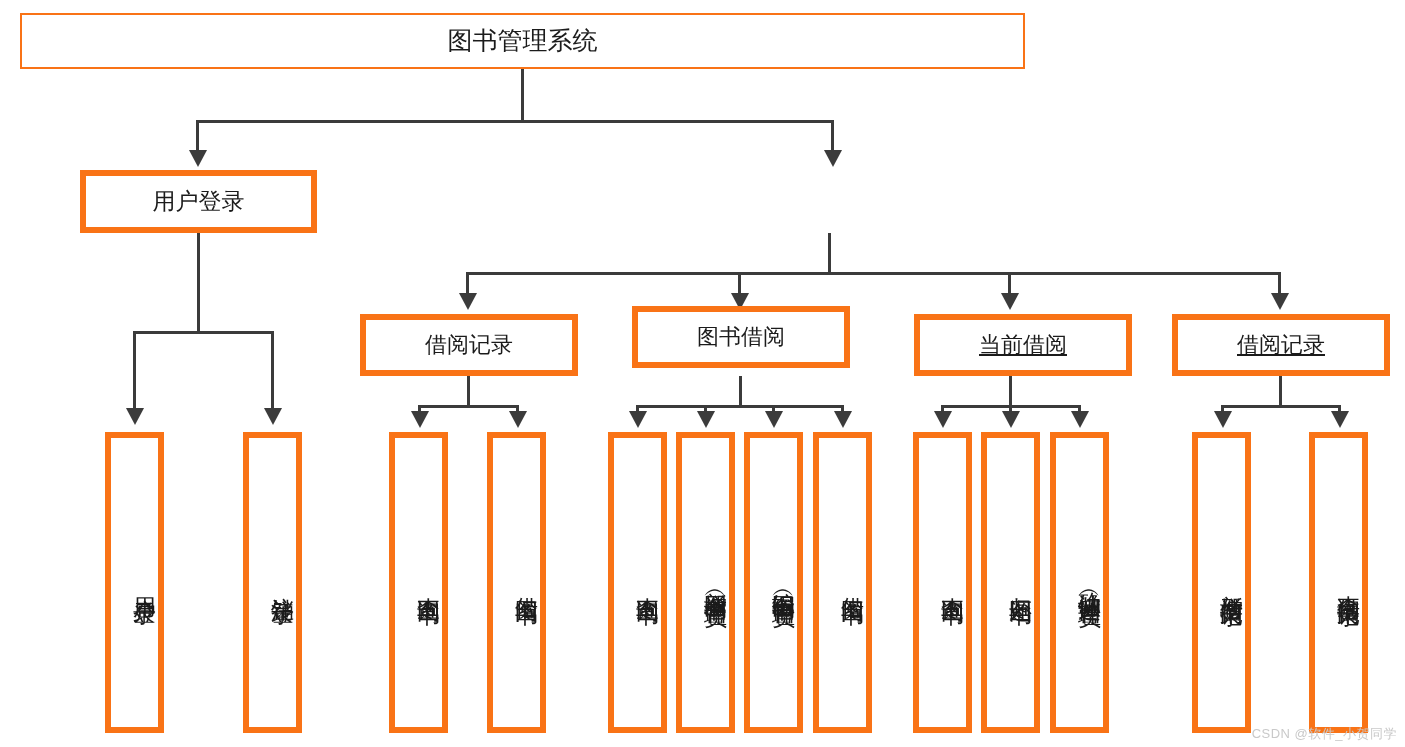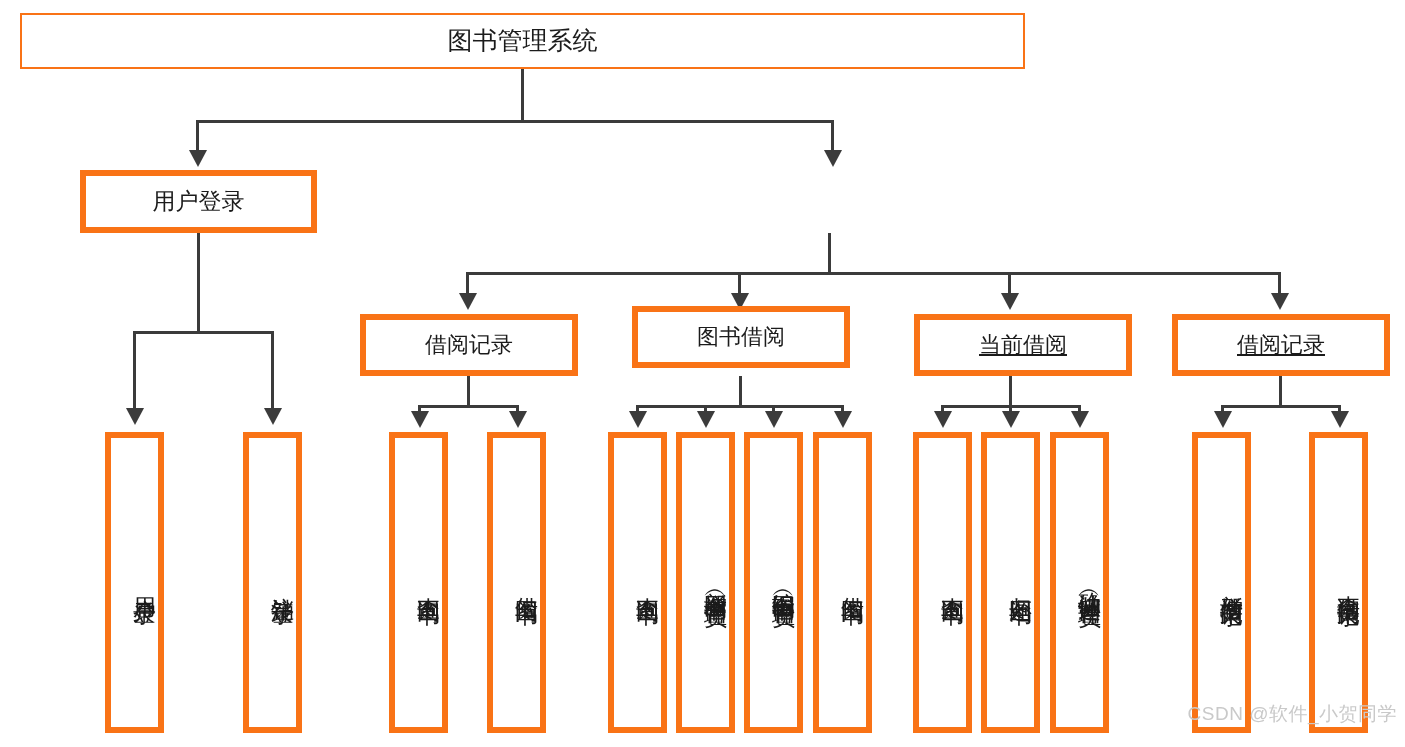--- a/index.html
+++ b/index.html
@@ -68,22 +68,22 @@
     width: 0;
     height: 0;
     border-left: 9px solid transparent;
     border-right: 9px solid transparent;
     border-top: 17px solid #3b3b3b;
   }
   
   #watermark {
     position: absolute;
     right: 8px;
-    bottom: 20px;
-    font-size: 19px;
+    bottom: 4px;
+    font-size: 13px;
     color: #c9c9c9;
     white-space: nowrap;
     letter-spacing: 0.5px;
   }
 </style>
 </head>
 <body>
 
 <div id="canvas">
 

